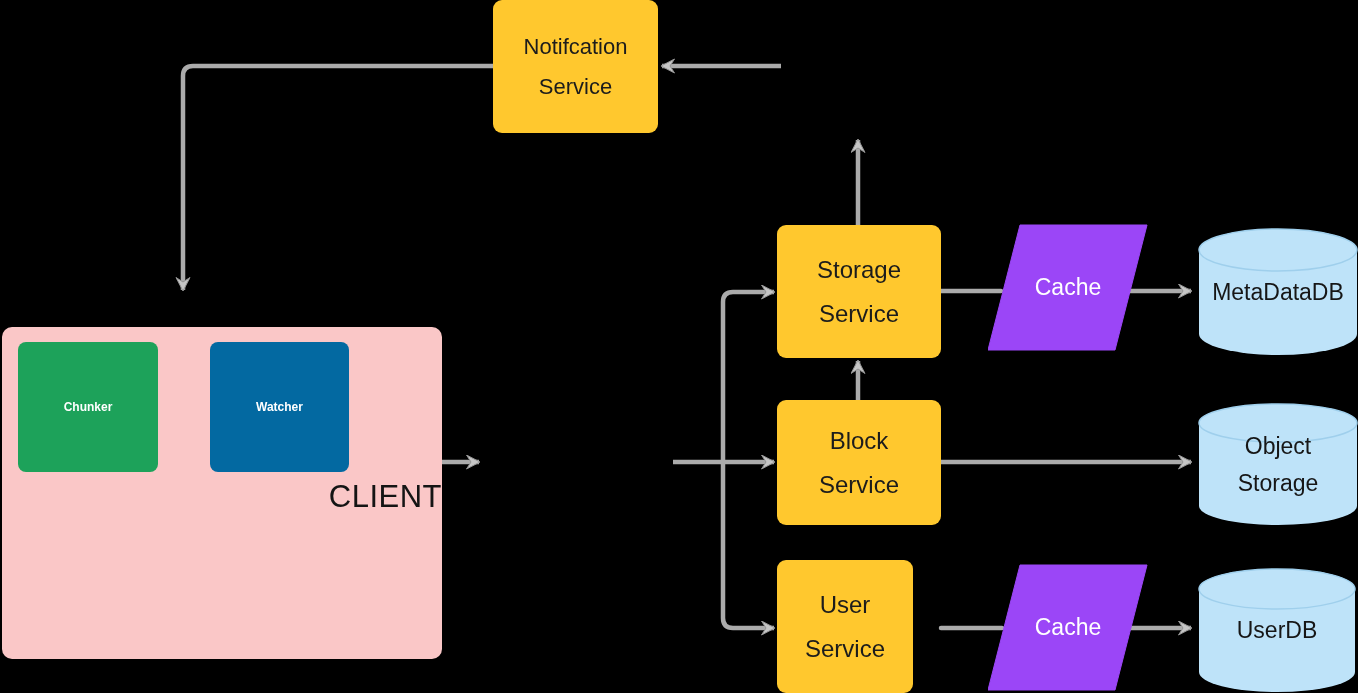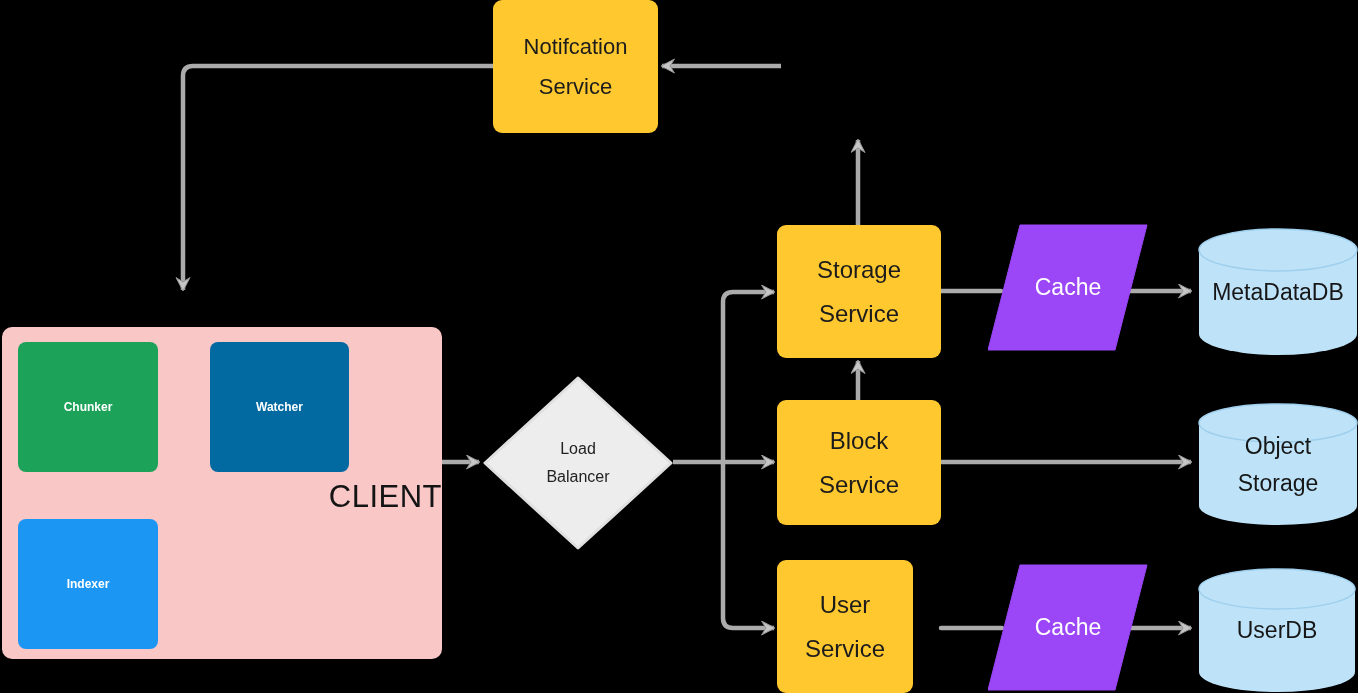--- a/index.html
+++ b/index.html
@@ -63,32 +63,22 @@
 
 
   <div class="node" style="left: 2px; top: 295px; width: 440px; height: 332px; border-radius: 10px; background: rgb(250, 199, 199); margin-top: 32px;">
     <div class="node rect" style="left: 16px; top: 15px; width: 140px; height: 130px; border-radius: 8px; background: rgb(29, 162, 90);">
       <span class="lbl lbl-small">Chunker</span>
     </div>
     <div class="node rect" style="left: 208px; top: 15px; width: 139px; height: 130px; border-radius: 8px; background: #0369a1;">
       <span class="lbl lbl-small">Watcher</span>
     </div>
     <div class="client-title">CLIENT</div>
-    <div class="node rect" style="left: 16px; top: 192px; width: 140px; height: 130px; border-radius: 8px; background: rgb(27, 150, 242);">
-      <span class="lbl lbl-small">Indexer</span>
-    </div>
   </div>
 
-  <div class="node" style="left:483px;top:376px;width:190px;height:174px">
-    <svg width="190" height="174" viewBox="0 0 190 174">
-      <polygon points="95,2 188,87 95,172 2,87" stroke-width="3" stroke-linejoin="round" fill="#EDEDED" stroke="#E0E0E0"></polygon>
-    </svg>
-    <span class="lbl lbl-lb">Load
-Balancer</span>
-  </div>
 
   <div class="node rect" style="left: 777px; top: 225px; width: 164px; height: 133px; background: rgb(255, 200, 46);">
     <span class="lbl lbl-service">Storage
 Service</span>
   </div>
 
   <div class="node rect" style="left: 777px; top: 400px; width: 164px; height: 125px; background: rgb(255, 200, 46);">
     <span class="lbl lbl-service">Block
 Service</span>
   </div>

